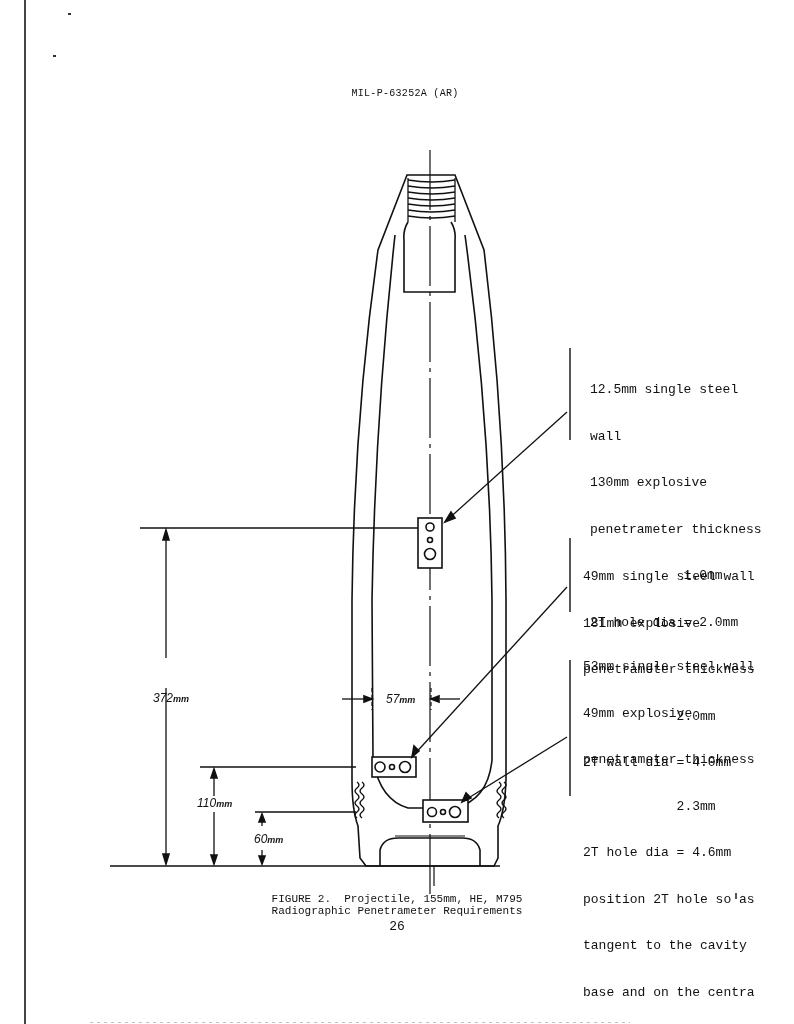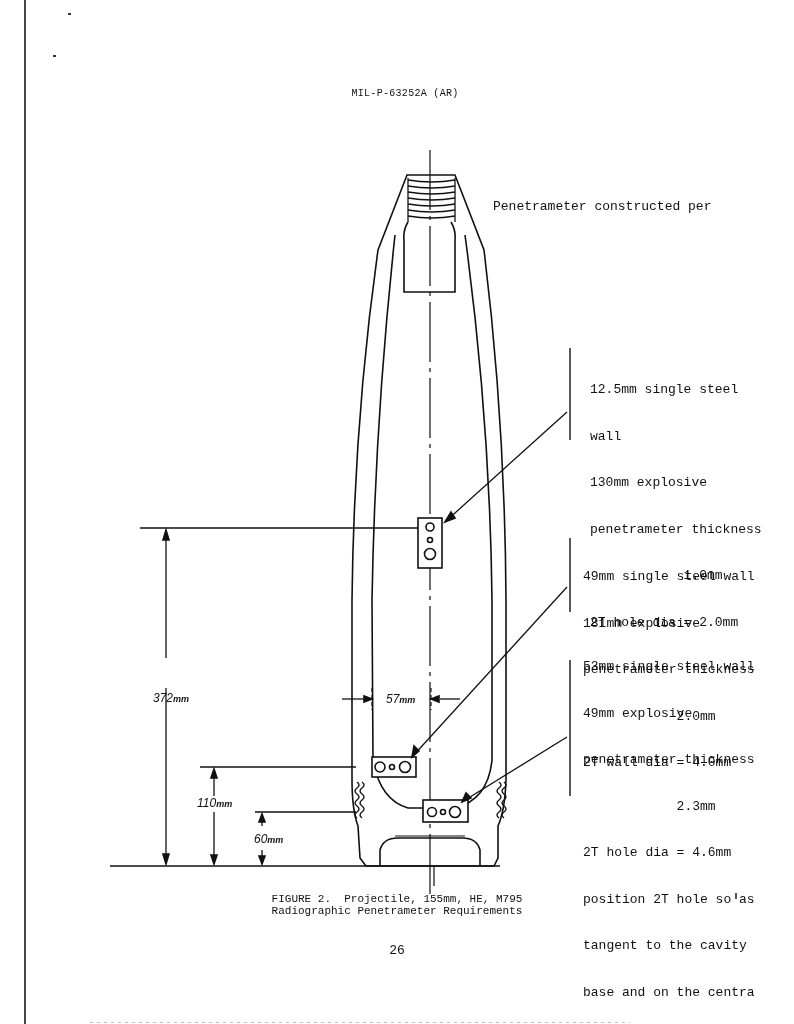--- a/index.html
+++ b/index.html
@@ -108,21 +108,20 @@
 
     <line x1="434" y1="866" x2="434" y2="886" stroke-width="1.2"></line>
 
     <rect x="735" y="893" width="2" height="6" fill="#555" stroke="none"></rect>
     <rect x="68" y="13" width="3" height="2" fill="#333" stroke="none"></rect>
     <rect x="53" y="55" width="3" height="2" fill="#333" stroke="none"></rect>
   </g>
 </svg>
 
 <div class="abs note mono" style="left:493px; top:168px;">
-  <div>Penetrameter constructed per</div>
 </div>
 
 <div class="abs note mono" style="left:590px; top:351px;">
   <div>12.5mm single steel</div>
   <div>wall</div>
   <div>130mm explosive</div>
   <div>penetrameter thickness</div>
   <div>            1.0mm</div>
   <div>2T hole dia = 2.0mm</div>
 </div>
@@ -155,15 +154,15 @@
 </div>
 <div class="abs dim" style="left:197px; top:796px;">
   <span>110</span><span class="unit">mm</span>
 </div>
 <div class="abs dim" style="left:254px; top:832px;">
   <span>60</span><span class="unit">mm</span>
 </div>
 
 <div class="abs caption mono" style="top:893px;">FIGURE 2.  Projectile, 155mm, HE, M795</div>
 <div class="abs caption mono" style="top:905px;">Radiographic Penetrameter Requirements</div>
-<div class="abs pageno mono" style="top:919px;margin-top:24px;">26</div>
+<div class="abs pageno mono" style="top:919px;">26</div>
 
 <div class="abs" style="left:90px; top:1022px; width:540px; height:1px; background:repeating-linear-gradient(90deg,#999 0 3px,transparent 3px 7px); opacity:0.6;"></div>
 
 </body></html>

